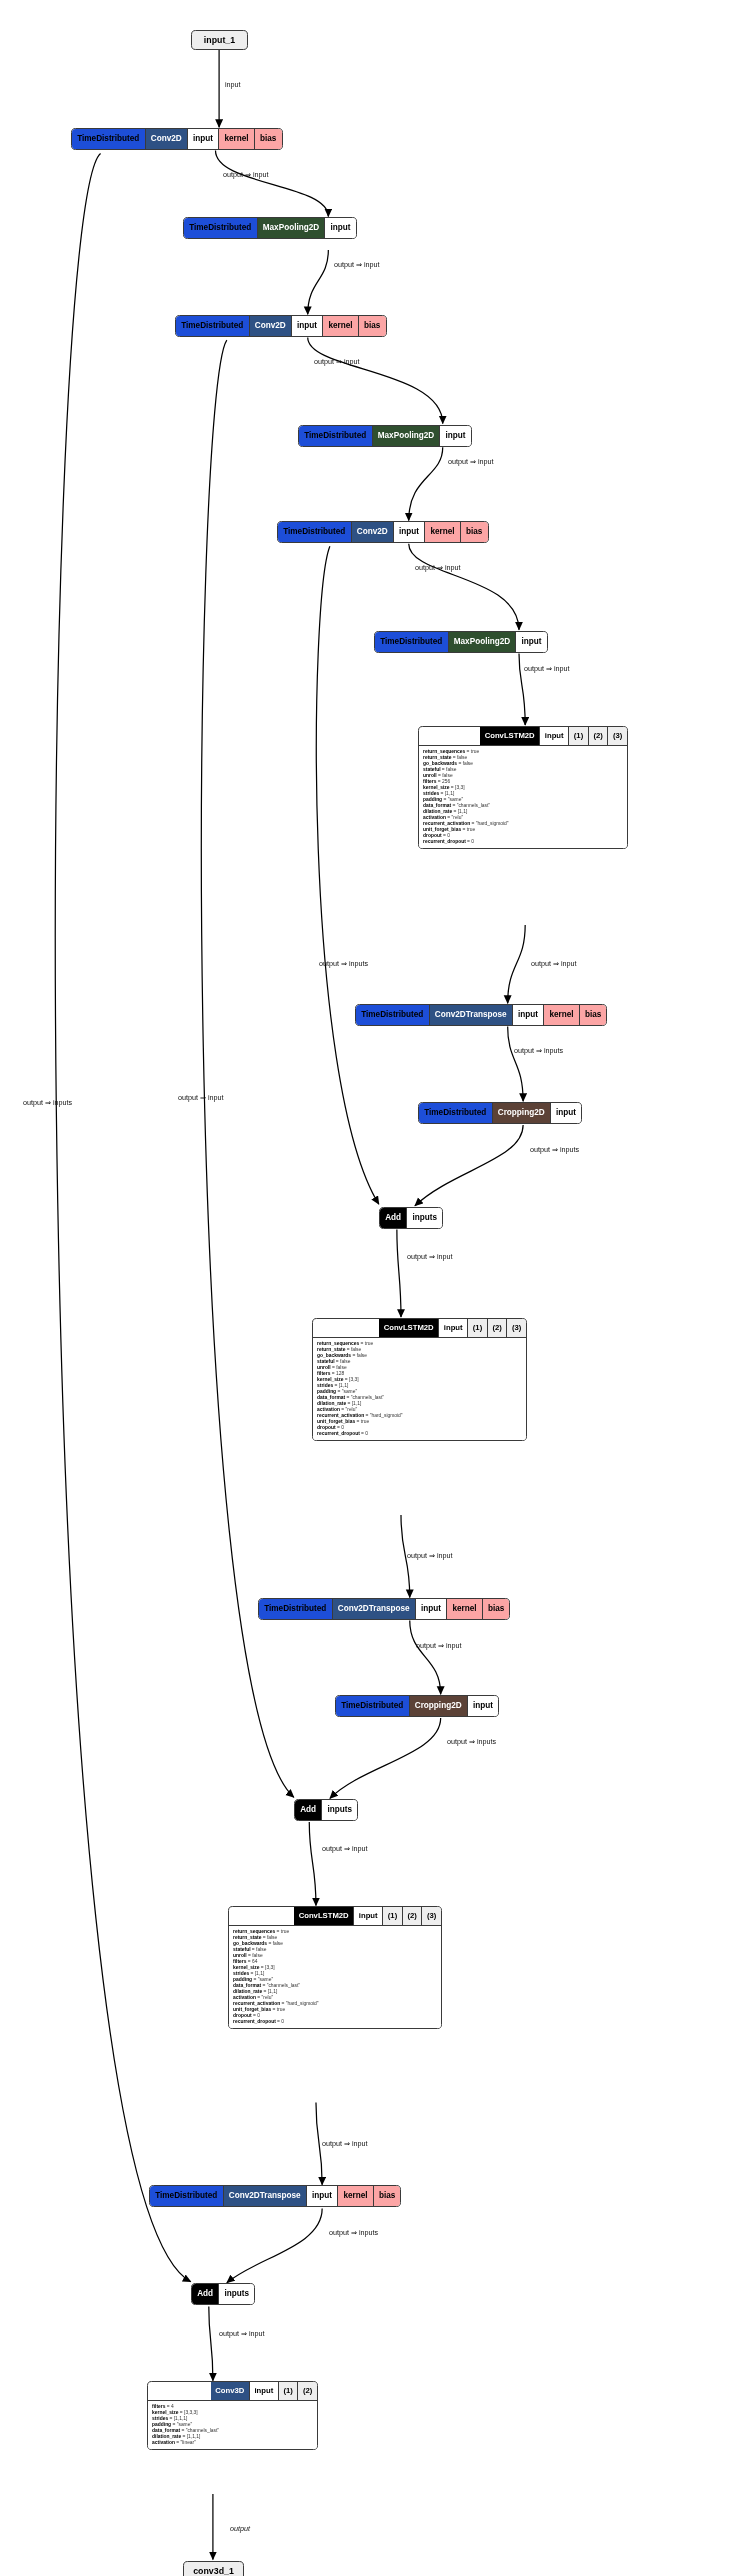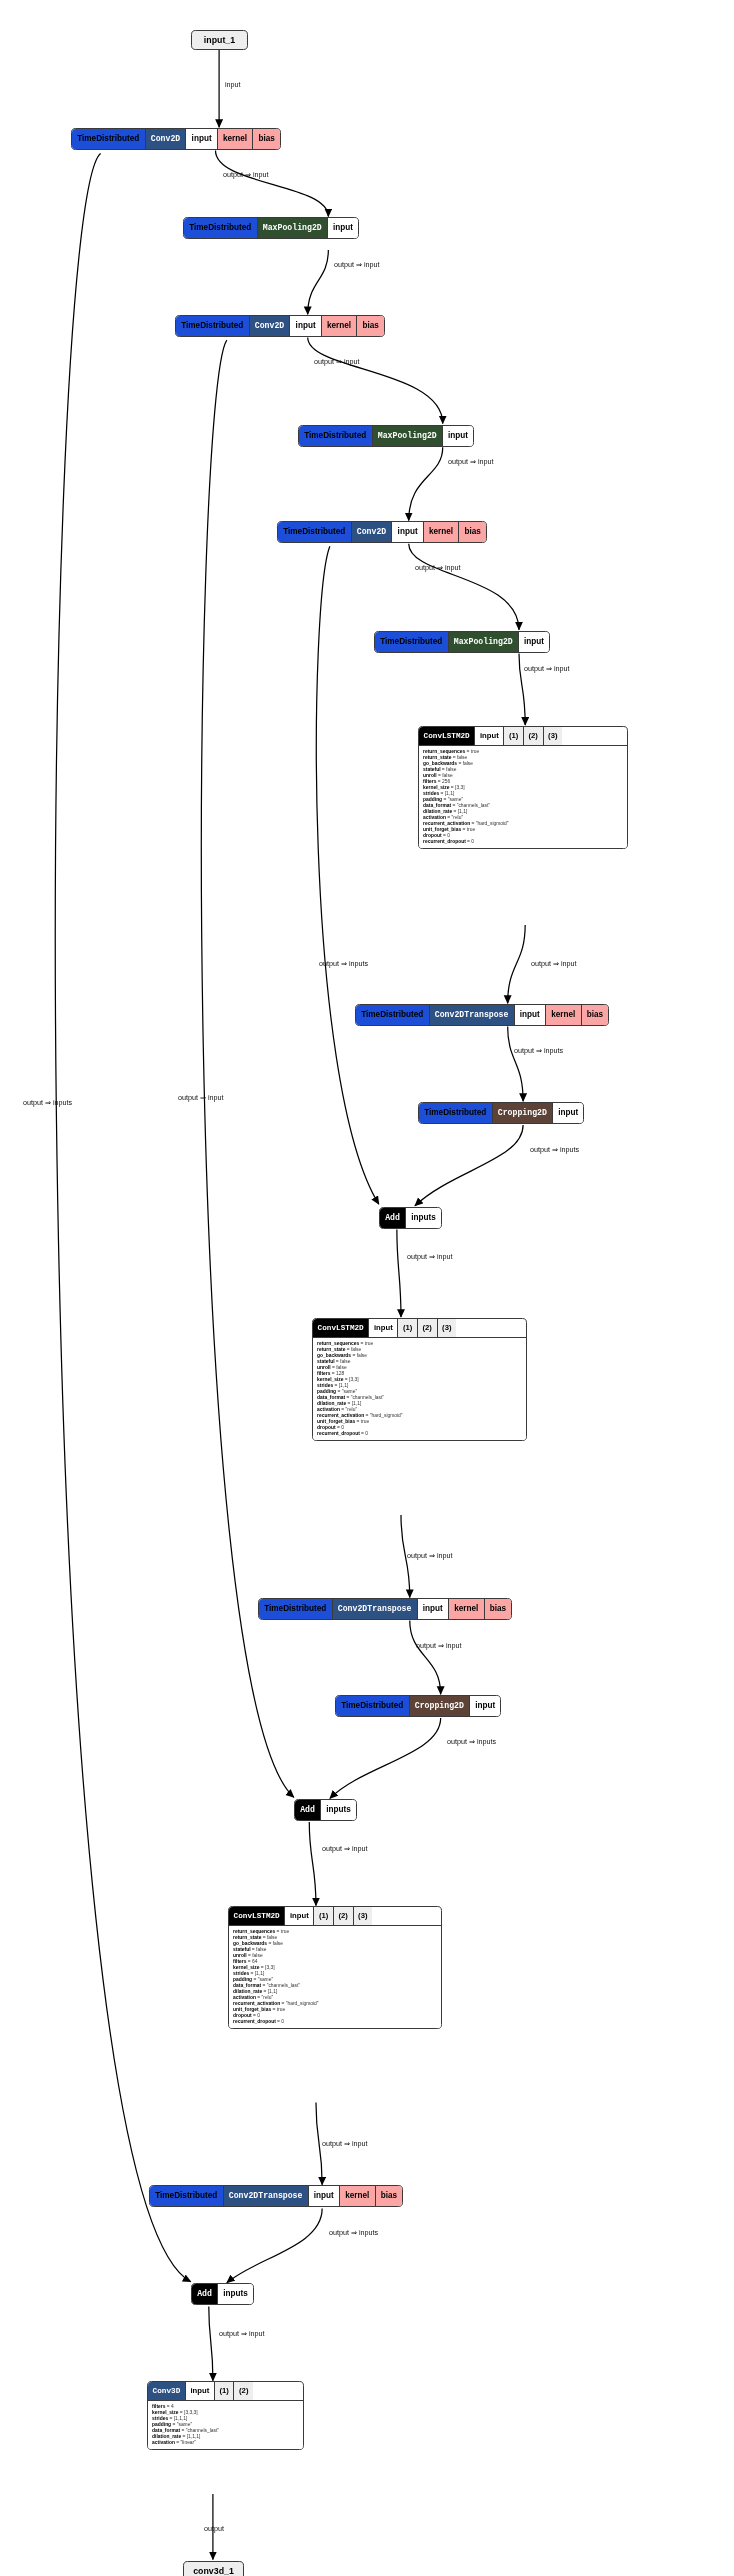--- a/index.html
+++ b/index.html
@@ -25,28 +25,28 @@
   }
   .strip .cell{
     display:flex;align-items:center;justify-content:center;
     padding:0 5.2px;font-size:8.2px;font-weight:bold;white-space:nowrap;
     border-right:0.8px solid #3a3a3a;
   }
   .strip .cell:last-child{border-right:none;}
   .cell.wrap{background:#1d4ed8;color:#000;}
   .cell.port{background:#fca5a5;color:#000;}
   .cell.port.active{background:#ffffff;color:#000;}
-  .cell.lyr{color:#ffffff;font-family:Liberation Mono, monospace;}
+  .cell.lyr{color:#ffffff;}
 
   
   .block{
     position:absolute;box-sizing:border-box;
     border:1px solid #3a3a3a;border-radius:4.6px;background:#ffffff;overflow:hidden;
   }
-  .block .hdr{display:flex;align-items:stretch;height:17.5px;border-bottom:0.8px solid #3a3a3a;}
+  .block .hdr{display:flex;align-items:stretch;height:17.5px;border-bottom:0.8px solid #3a3a3a;justify-content:flex-end;}
   .block .hdr .cell{
     display:flex;align-items:center;justify-content:center;
     padding:0 4.6px;font-size:7.7px;font-weight:bold;white-space:nowrap;
     border-right:0.8px solid #3a3a3a;
   }
   .block .hdr .cell:last-child{border-right:none;}
   .block .params{padding:3.1px 4.1px 3.6px 4.1px;background:#fff;}
   .prm{font-size:4.9px;line-height:6px;color:#333;white-space:nowrap;}
   .prm b{color:#000;font-weight:bold;}
 
@@ -338,37 +338,37 @@
   <div class="elabel" style="left:23px;top:1098px;">output ⇒ inputs</div>
 
   <div class="node" style="left:191px;top:2283px;">
     <div class="strip">
       <div class="cell lyr" style="background:#000000">Add</div>
       <div class="cell port active">inputs</div>
     </div>
   </div>
   <div class="elabel" style="left:219px;top:2329px;">output ⇒ input</div>
 
-  <div class="block" style="left:147px;top:2381px;width:157px;">
+  <div class="block" style="left:147px;top:2381px;width:171px;">
     <div class="hdr">
       <div class="cell lyr" style="background:#2e5184;color:#fff">Conv3D</div>
       <div class="cell" style="background:#ffffff">input</div>
       <div class="cell" style="background:#eeeeee">(1)</div>
       <div class="cell" style="background:#eeeeee">(2)</div>
     </div>
     <div class="params">
       <div class="prm"><b>filters</b> = <span>4</span></div>
       <div class="prm"><b>kernel_size</b> = <span>[3,3,3]</span></div>
       <div class="prm"><b>strides</b> = <span>[1,1,1]</span></div>
       <div class="prm"><b>padding</b> = <span>"same"</span></div>
       <div class="prm"><b>data_format</b> = <span>"channels_last"</span></div>
       <div class="prm"><b>dilation_rate</b> = <span>[1,1,1]</span></div>
       <div class="prm"><b>activation</b> = <span>"linear"</span></div>
     </div>
   </div>
-  <div class="elabel" style="left:204px;top:2524px;">output</div>
+  <div class="elabel" style="left:230px;top:2524px;font-style:italic;">output</div>
 
   <div class="node term" style="left:183px;top:2561px;width:61px;">
     <span>conv3d_1</span>
   </div>
 
 </div>
 
 
 </body></html>

